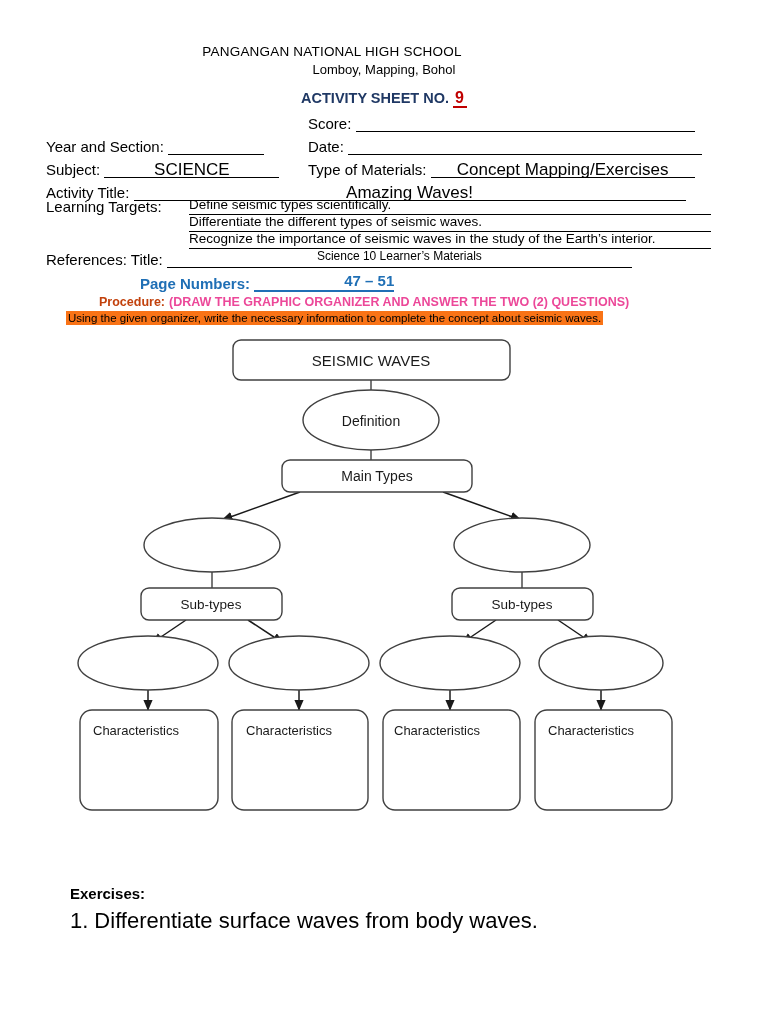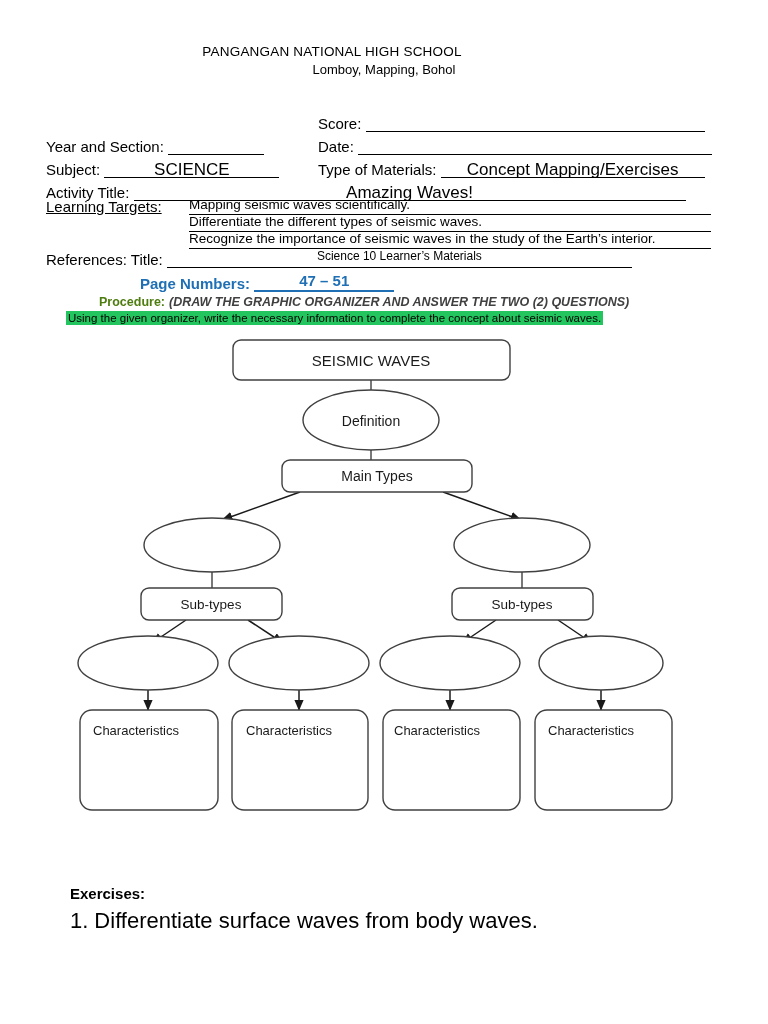--- a/index.html
+++ b/index.html
@@ -68,28 +68,28 @@
     display: inline-block;
     border-bottom: 1.5px solid #000;
     text-align: center;
     font-size: 17px;
     vertical-align: bottom;
     height: 17px;
   }
 
   
   .col-left  { left: 46px; }
-  .col-right { left: 318px; }
+  .col-right { left: 308px; }
 
   .r1 { top: 114px; }
   .r2 { top: 137px; }
   .r3 { top: 160px; }
   .r4 { top: 183px; }
 
-  .lt-label { position: absolute; left: 46px; top: 198px; font-size: 15px; text-decoration: underline; }
+  .lt-label { position: absolute; left: 46px; top: 198px; font-size: 15px; }
   .lt-line {
     position: absolute;
     left: 189px;
     width: 522px;
     font-size: 13.5px;
     border-bottom: 1.5px solid #000;
     height: 17px;
     white-space: nowrap;
   }
   .lt1 { top: 197px; }
@@ -111,43 +111,43 @@
     position: absolute;
     left: 140px; top: 272px;
     font-size: 15px;
     font-weight: bold;
     color: #1F6FB5;
     white-space: nowrap;
   }
   .pages-val {
     display: inline-block;
     width: 140px;
-    text-align: center;
+    text-align: right;
     border-bottom: 2px solid #1F6FB5;
     color: #1F6FB5;
     font-weight: bold;
     vertical-align: bottom;
     height: 18px;
   }
 
   .proc-row {
     position: absolute;
     left: 66px; top: 295px;
     font-size: 12.5px;
     font-weight: bold;
     white-space: nowrap;
   }
-  .proc-label { color: #4d7c0f; padding-left: 33px; }
-  .proc-caps { color: #404040; margin-left: 4px; font-style: italic; }
+  .proc-label { color: #c2410c; padding-left: 33px; }
+  .proc-caps { color: #ec4899; margin-left: 4px; }
 
   .proc-note {
     position: absolute;
     left: 66px; top: 311px;
     font-size: 11.5px;
-    background: #22c55e;
+    background: #f97316;
     padding: 1px 2px;
     white-space: nowrap;
   }
 
   
   #diagram {
     position: absolute;
     left: 0; top: 330px;
     width: 768px;
     height: 510px;
@@ -168,20 +168,23 @@
   }
   .exercise-num { display: inline-block; margin-right: 6px; }
 </style>
 </head>
 <body>
 
 <div class="page">
 
   <div class="school-name">PANGANGAN NATIONAL HIGH SCHOOL</div>
   <div class="school-addr">Lomboy, Mapping, Bohol</div>
+  <div class="activity-sheet">
+    <span>ACTIVITY SHEET NO.</span><span class="num">9</span>
+  </div>
 
   <div class="frow col-right r1">
     <span class="flabel">Score:</span>
     <span class="fval" style="width:339px"></span>
   </div>
 
   <div class="frow col-left r2">
     <span class="flabel">Year and Section:</span>
     <span class="fval" style="width:96px"></span>
   </div>
@@ -198,21 +201,21 @@
     <span class="flabel">Type of Materials:</span>
     <span class="fval" style="width:264px">Concept Mapping/Exercises</span>
   </div>
 
   <div class="frow col-left r4">
     <span class="flabel">Activity Title:</span>
     <span class="fval" style="width:552px">Amazing Waves!</span>
   </div>
 
   <div class="lt-label">Learning Targets:</div>
-  <div class="lt-line lt1">Mapping seismic waves scientifically.</div>
+  <div class="lt-line lt1">Define seismic types scientifically.</div>
   <div class="lt-line lt2">Differentiate the different types of seismic waves.</div>
   <div class="lt-line lt3">Recognize the importance of seismic waves in the study of the Earth’s interior.</div>
 
   <div class="ref-row">
     <span class="flabel">References: Title:</span>
     <span class="ref-val">Science 10 Learner’s Materials</span>
   </div>
 
   <div class="pages-row">
     <span>Page Numbers:</span>

